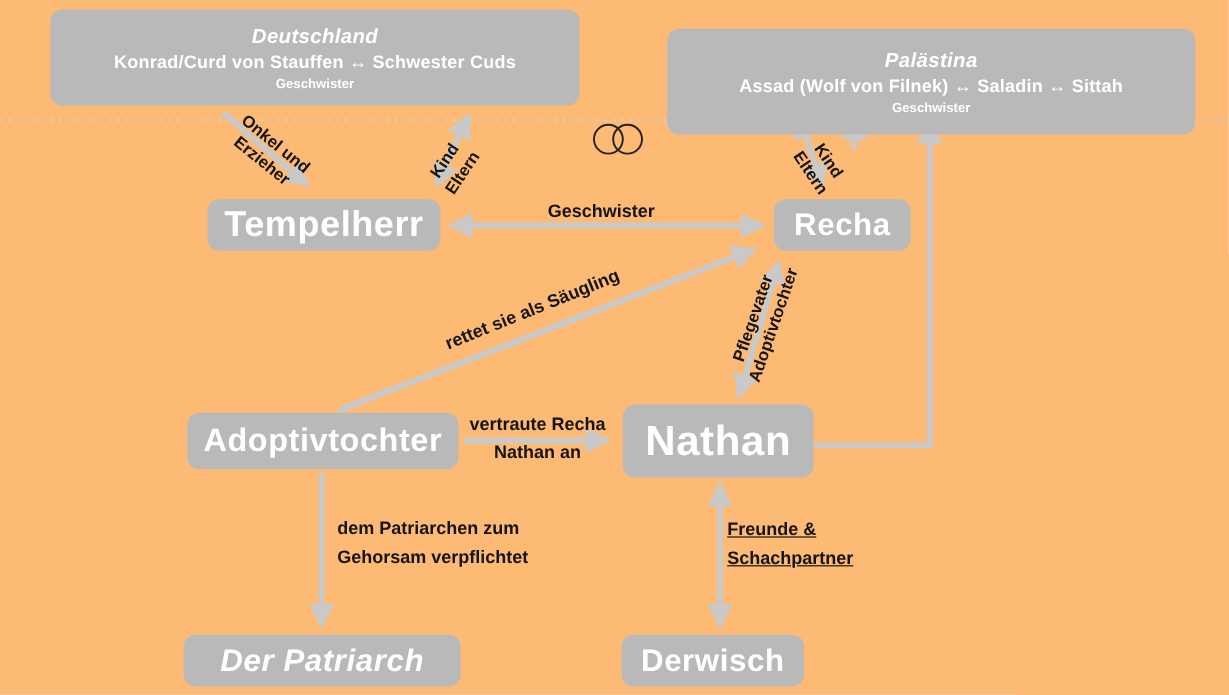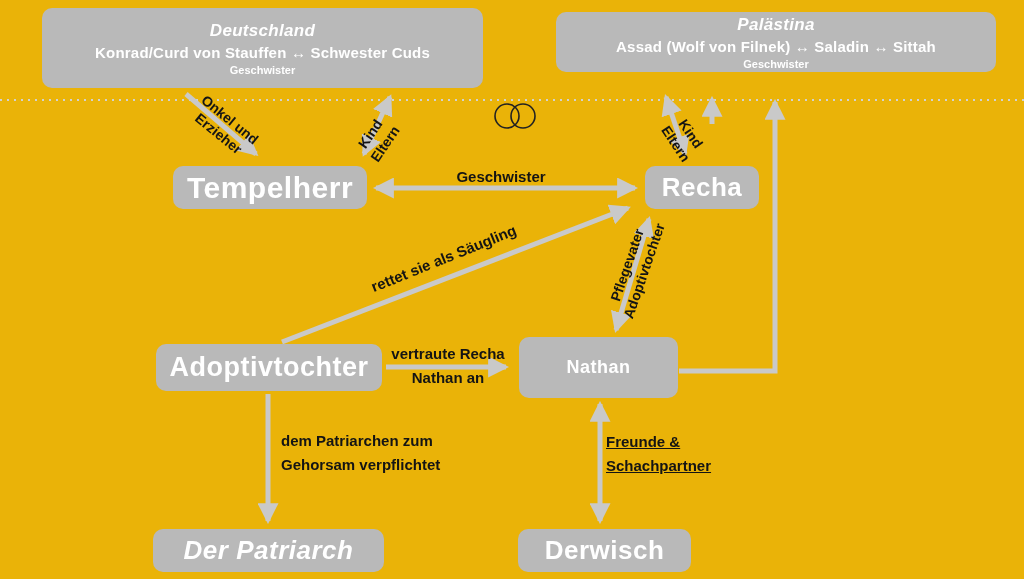--- a/index.html
+++ b/index.html
@@ -1,21 +1,21 @@
 <!DOCTYPE html>
 <html><head>
 <meta charset="utf-8">
 <style>
   * { box-sizing: border-box; margin: 0; padding: 0; }
   html, body { background: #ffffff; }
   body {
     width: 1024px; height: 579px; overflow: hidden;
     font-family: "Liberation Sans", "DejaVu Sans", sans-serif;
   }
-  .canvas { position: relative; width: 1024px; height: 579px; background: #eab308; }
+  .canvas { position: relative; width: 1024px; height: 579px; background: #fdba74; }
   svg.edges { position: absolute; left: 0; top: 0; }
 
   .group-box, .node {
     position: absolute; background: #b9b9b9; border-radius: 10px;
     color: #ffffff; font-weight: 700;
   }
   .group-box {
     display: flex; flex-direction: column; align-items: center; justify-content: center;
     gap: 3px; text-align: center; padding: 4px 10px;
   }
@@ -70,37 +70,37 @@
       <circle cx="523" cy="116" r="12"></circle>
     </g>
   </svg>
 
   <div class="group-box" style="left:42px; top:8px; width:441px; height:80px;">
     <div class="group-title">Deutschland</div>
     <div class="group-members">Konrad/Curd von Stauffen ↔ Schwester Cuds</div>
     <div class="group-relation">Geschwister</div>
   </div>
 
-  <div class="group-box" style="left:556px; top:12px; width:440px; height:60px;justify-content:center;">
+  <div class="group-box" style="left:556px; top:24px; width:440px; height:88px;justify-content:center;">
     <div class="group-title">Palästina</div>
     <div class="group-members">Assad (Wolf von Filnek) ↔ Saladin ↔ Sittah</div>
     <div class="group-relation">Geschwister</div>
   </div>
 
   <div class="node" style="left:173px; top:166px; width:194px; height:43px; font-size:30px;">Tempelherr</div>
 
   <div class="node" style="left:645px; top:166px; width:114px; height:43px; font-size:26px;">Recha</div>
 
   <div class="node" style="left:156px; top:344px; width:226px; height:47px; font-size:27px;">Adoptivtochter</div>
 
-  <div class="node" style="left:519px; top:337px; width:159px; height:61px; font-size:18px;">Nathan</div>
+  <div class="node" style="left:519px; top:337px; width:159px; height:61px; font-size:35px;">Nathan</div>
 
   <div class="node" style="left:153px; top:529px; width:231px; height:43px; font-size:26px;font-style:italic;">Der Patriarch</div>
 
-  <div class="node" style="left:518px; top:529px; width:173px; height:43px; font-size:26px;">Derwisch</div>
+  <div class="node" style="left:518px; top:529px; width:152px; height:43px; font-size:26px;">Derwisch</div>
 
   <div class="edge-label" style="left:224px; top:127px; transform:translate(-50%,-50%) rotate(39deg);">Onkel und
 Erzieher</div>
 
   <div class="edge-label" style="left:378px; top:139px; transform:translate(-50%,-50%) rotate(-56deg);">Kind
 Eltern</div>
 
   <div class="edge-label" style="left:683px; top:139px; transform:translate(-50%,-50%) rotate(56deg);">Kind
 Eltern</div>
 

